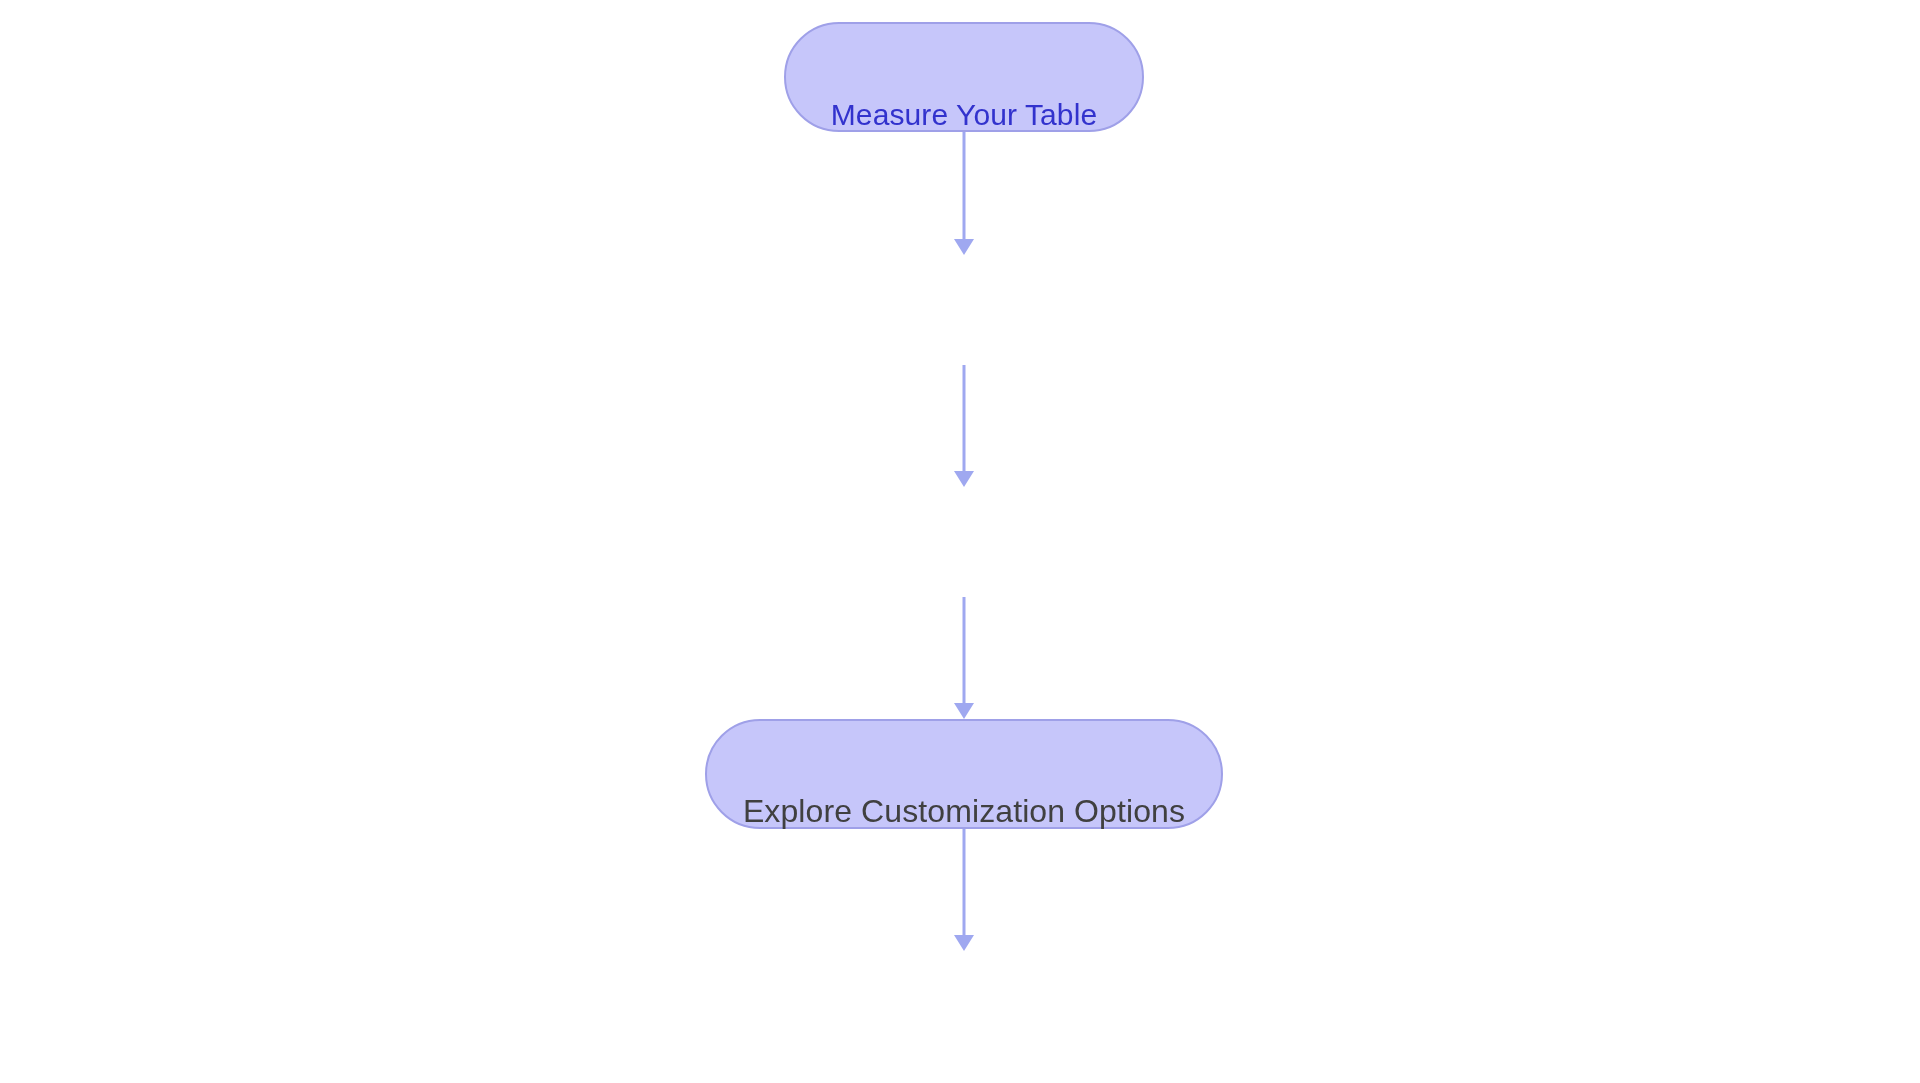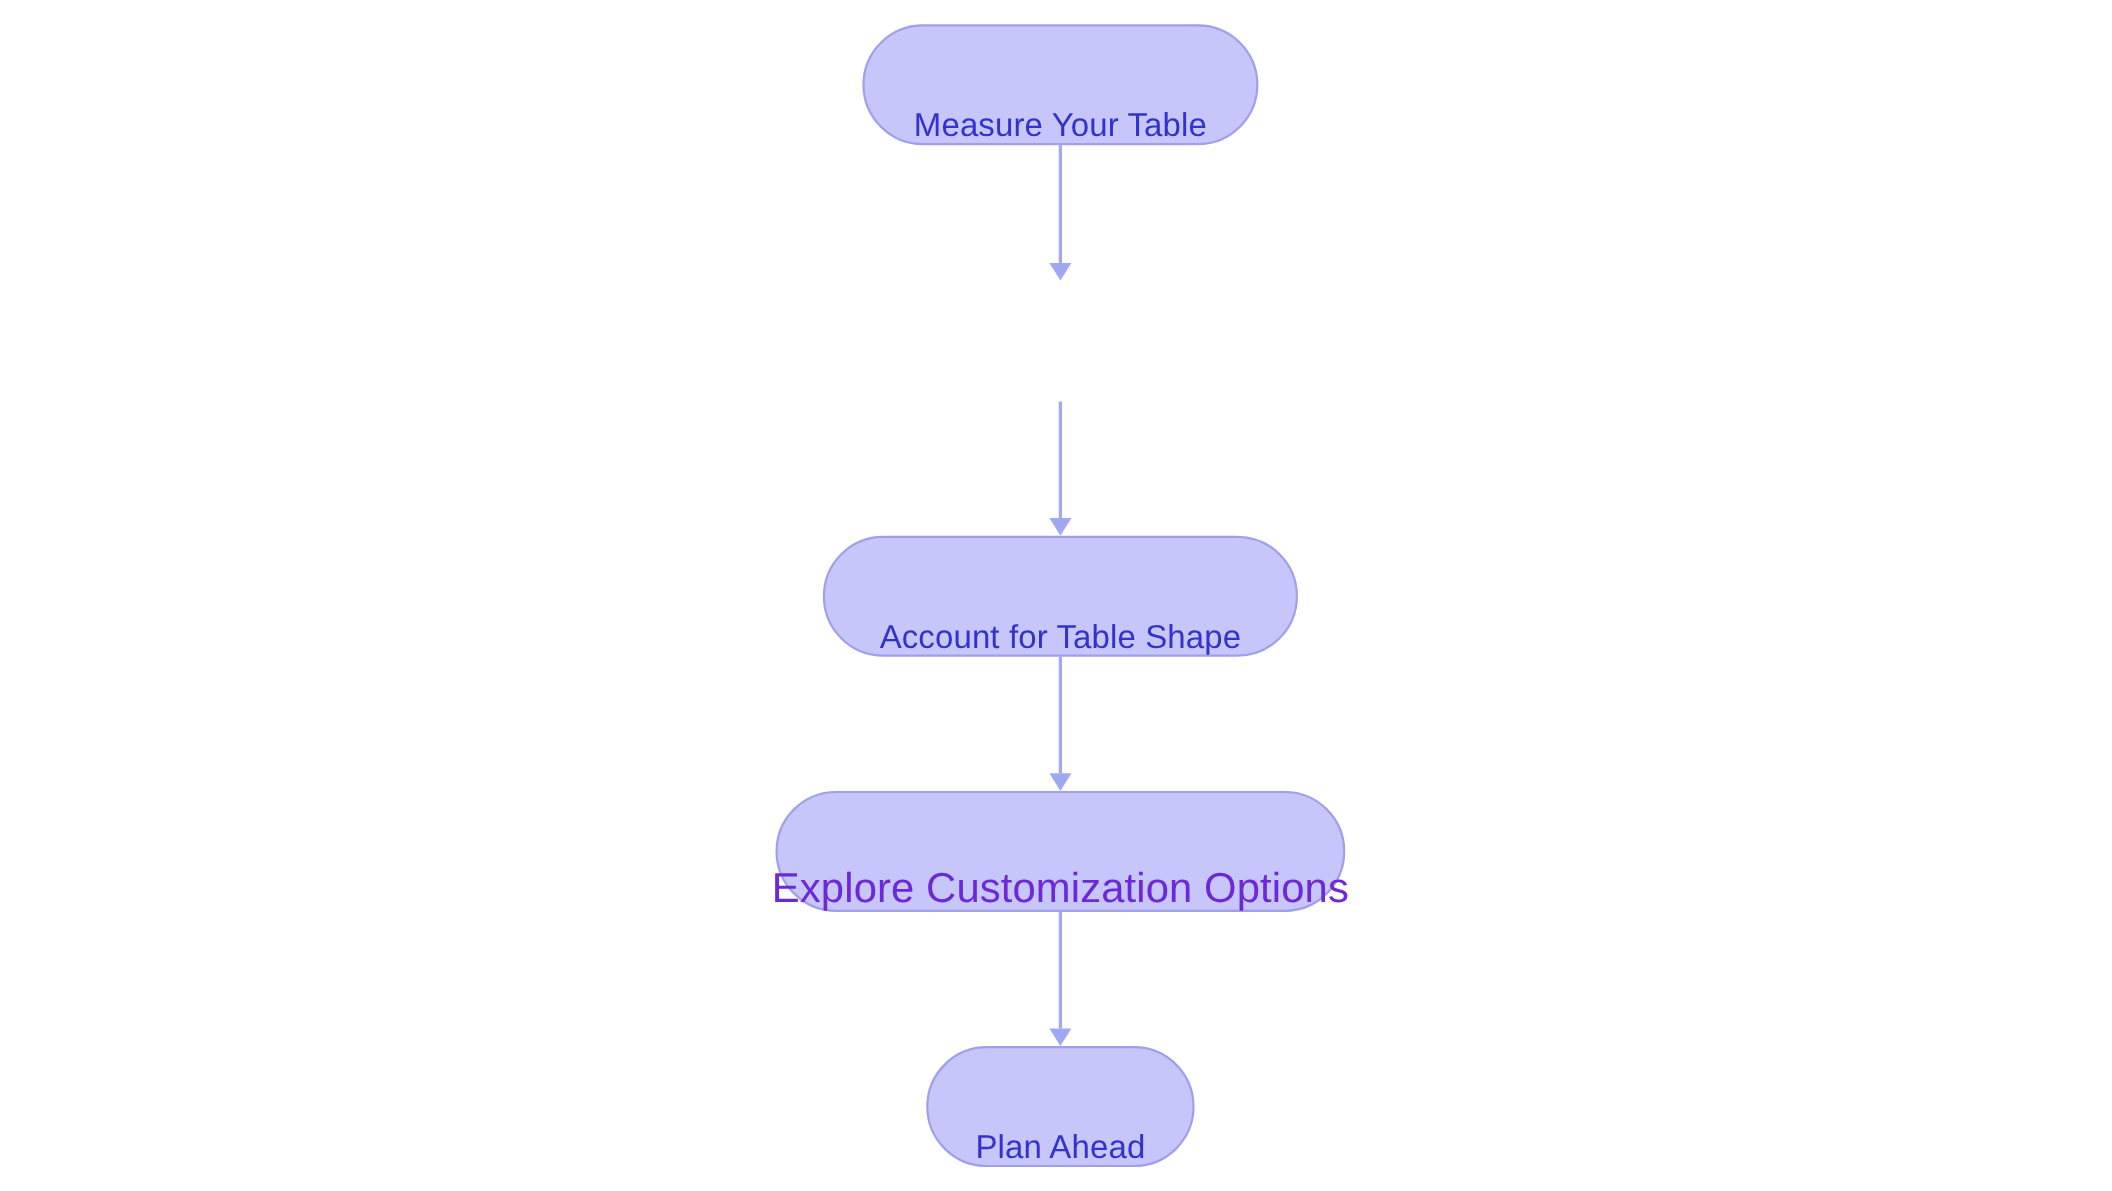--- a/index.html
+++ b/index.html
@@ -90,23 +90,17 @@
     <div class="edge-arrowhead" style="border-left-width: 10px; border-right-width: 10px; border-top-width: 16px; border-top-color: rgb(159, 168, 240);"></div>
   </div>
   <div class="flow-edge" style="left: 964px; top: 829px; height: 122px; width: 20px;">
     <div class="edge-line" style="width: 3px; height: 106px; background: rgb(159, 168, 240);"></div>
     <div class="edge-arrowhead" style="border-left-width: 10px; border-right-width: 10px; border-top-width: 16px; border-top-color: rgb(159, 168, 240);"></div>
   </div>
 
   <div class="flow-node" style="left: 964px; top: 77px; width: 360px; height: 110px; background: rgb(198, 198, 250); border-color: rgb(159, 160, 232); border-width: 2px;">
     <span class="node-label" style="color: rgb(50, 50, 205); font-size: 30px;">Measure Your Table</span>
   </div>
-  <div class="flow-node" style="left: 964px; top: 542px; width: 432px; height: 110px; background: rgb(198, 198, 250); border-color: rgb(159, 160, 232); border-width: 2px;">
-    <span class="node-label" style="color: rgb(50, 50, 205); font-size: 30px;">Account for Table Shape</span>
-  </div>
   <div class="flow-node" style="left: 964px; top: 774px; width: 518px; height: 110px; background: rgb(198, 198, 250); border-color: rgb(159, 160, 232); border-width: 2px;">
-    <span class="node-label" style="color: #6d28d9; font-size: 38px;">Explore Customization Options</span>
-  </div>
-  <div class="flow-node" style="left: 964px; top: 1006px; width: 244px; height: 110px; background: rgb(198, 198, 250); border-color: rgb(159, 160, 232); border-width: 2px;">
-    <span class="node-label" style="color: rgb(50, 50, 205); font-size: 30px;">Plan Ahead</span>
+    <span class="node-label" style="color: #404040; font-size: 32px;">Explore Customization Options</span>
   </div>
 
 </div>
 
 </body></html>

